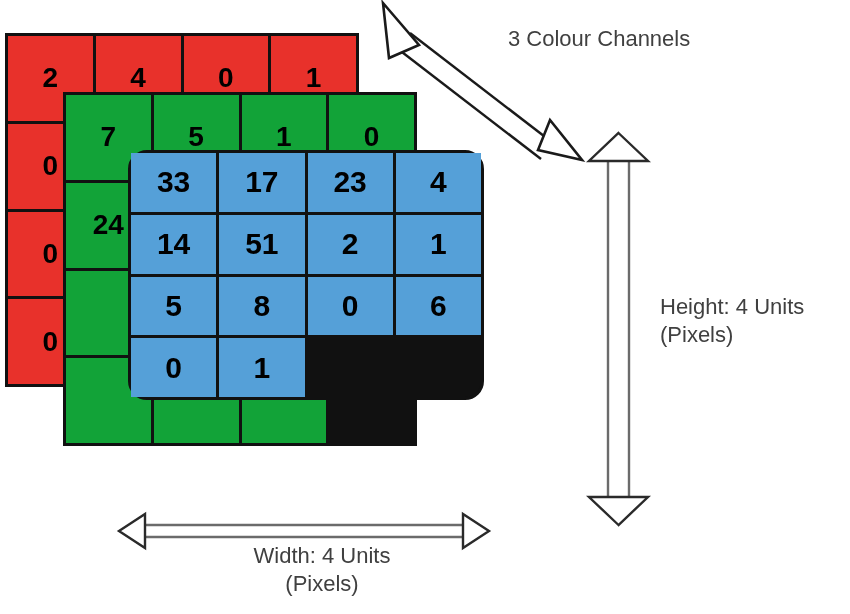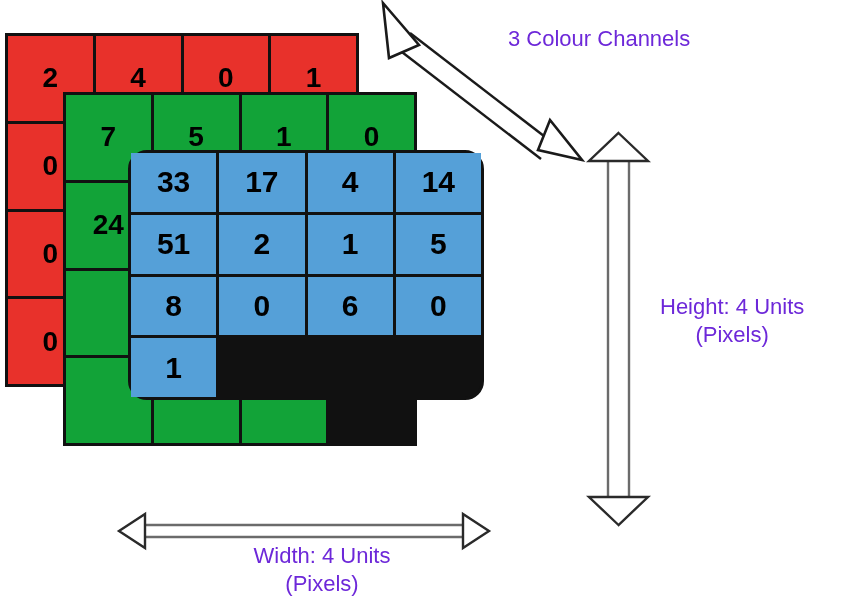--- a/index.html
+++ b/index.html
@@ -89,30 +89,29 @@
   }
   .arrow-shaft-dark {
     fill: none;
     stroke: #1a1a1a;
     stroke-width: 2.4;
   }
 
   .caption {
     position: absolute;
     z-index: 6;
-    color: #6d28d9;
+    color: #404040;
     font-size: 22px;
     font-weight: normal;
     white-space: nowrap;
     line-height: 1.28;
   }
   #label-channels { left: 508px; top: 25px; }
   #label-height {
     left: 660px; top: 293px;
-    text-align: center;
   }
   #label-width {
     left: 212px; top: 542px;
     text-align: center;
     width: 220px;
   }
   .caption .sub { display: block; }
 </style>
 </head>
 <body>
@@ -158,20 +157,21 @@
 
     <div class="cell">6</div>
     <div class="cell"></div>
     <div class="cell"></div>
     <div class="cell"></div>
   </div>
 
   <div class="grid" id="grid-blue">
     <div class="cell">33</div>
     <div class="cell">17</div>
+    <div class="cell">23</div>
     <div class="cell">4</div>
 
     <div class="cell">14</div>
     <div class="cell">51</div>
 
     <div class="cell">2</div>
     <div class="cell">1</div>
     <div class="cell">5</div>
     <div class="cell">8</div>
 

